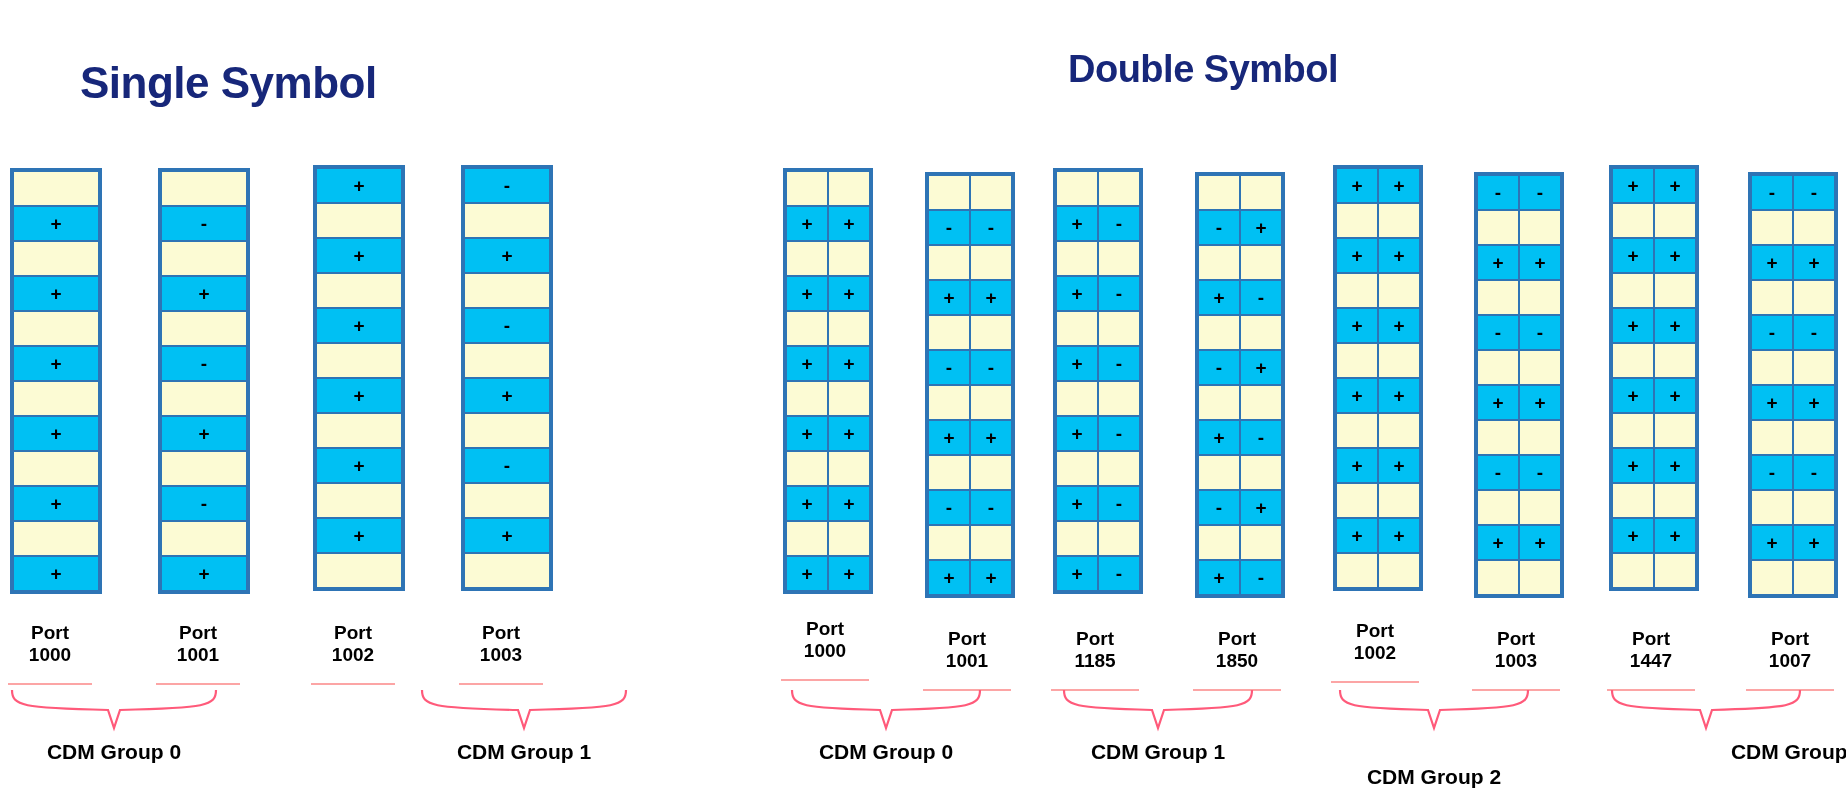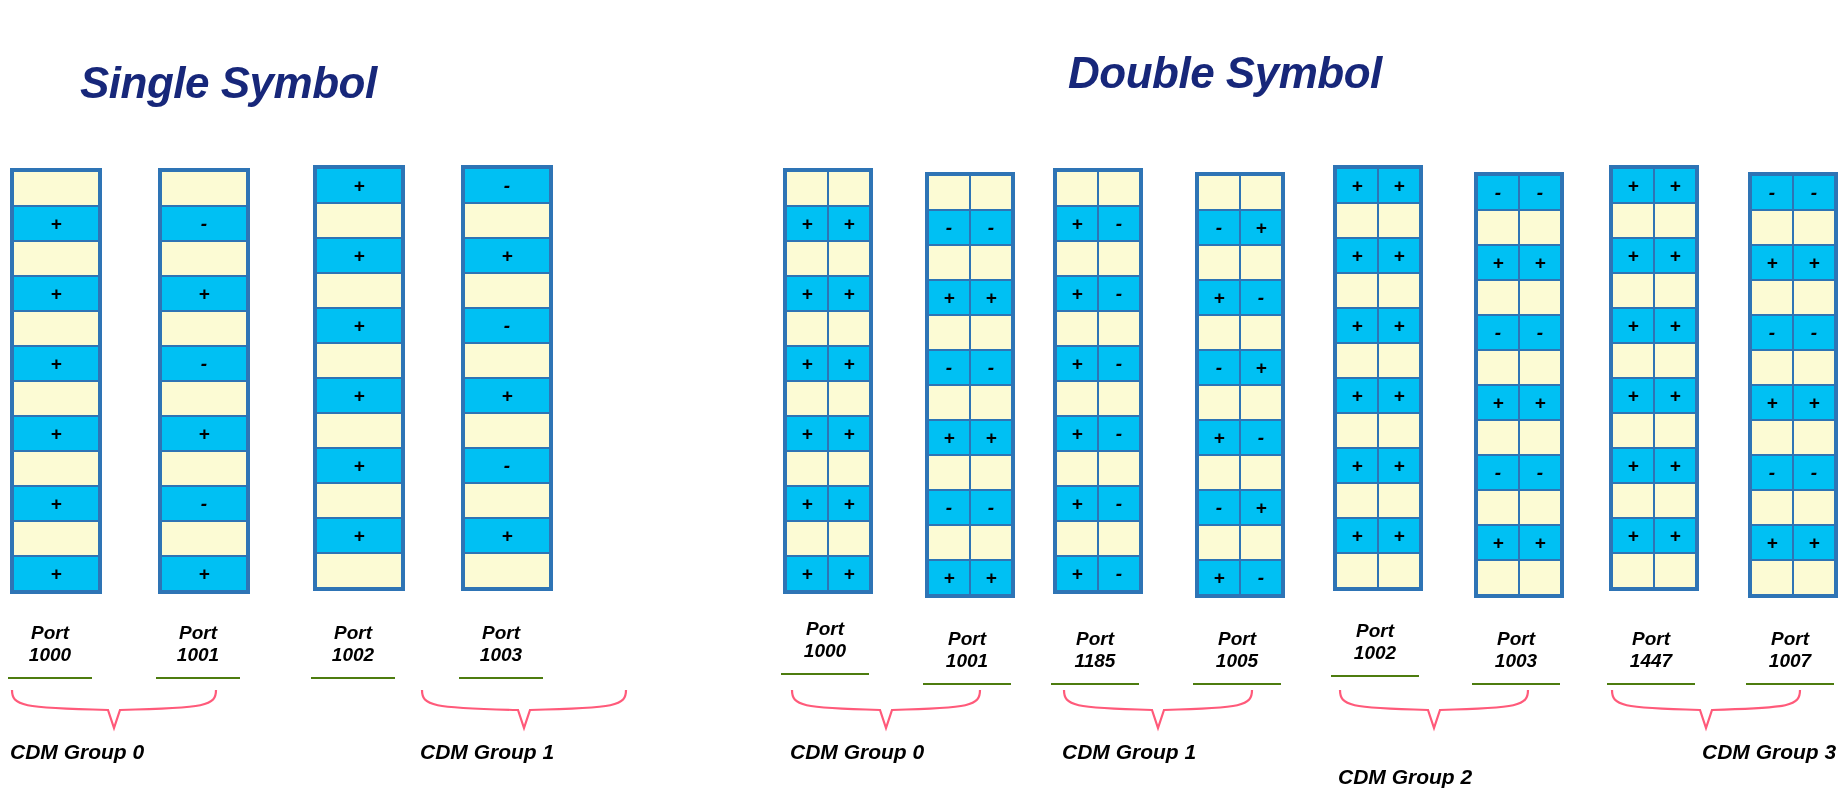--- a/index.html
+++ b/index.html
@@ -3,32 +3,32 @@
 <meta charset="utf-8">
 <style>
   html,body{margin:0;padding:0;}
   body{
     width:1846px;height:792px;
     background:#ffffff;
     font-family:"Liberation Sans",sans-serif;
     overflow:hidden;
     position:relative;
   }
-  .stage{position:relative;width:1846px;height:792px;font-style:italic;}
+  .stage{position:relative;width:1846px;height:792px;}
 
   
   .title{
     position:absolute;
     color:#17277a;
     font-weight:bold;
     letter-spacing:-.5px;
     white-space:nowrap;
   }
   #title-single{left:80px;top:58px;font-size:44px;}
-  #title-double{left:1068px;top:48px;font-size:44px;}
+  #title-double{left:1068px;top:48px;font-size:38px;}
 
   
   .panel{position:absolute;top:0;left:0;}
   .port{position:absolute;top:165px;}
   .grid{
     display:flex;
     flex-direction:column;
     border:2px solid #2e74b5;
     background:#2e74b5;
     gap:2px;
@@ -46,29 +46,29 @@
   .cell.blank{background:#fcfbd4;}
   .cell.sym{background:#00c0f3;}
   .dbl .cell{width:40px;}
 
   .port-label{
     position:absolute;
     text-align:center;
     font-size:19px;font-weight:bold;color:#000;
     line-height:1.18;
     white-space:nowrap;
-    border-bottom:2px solid #4d7c0f;
-    padding-bottom:10px;
+    border-bottom:2px solid #fca5a5;
+    padding-bottom:16px;
   }
 
   
   .bracket{position:absolute;}
   .cdm-label{
     position:absolute;
-    text-align:left;
+    text-align:center;
     font-size:21px;font-weight:bold;color:#000;
     white-space:nowrap;
   }
 </style>
 </head>
 <body>
 
 <div class="stage">
 
   <div class="title" id="title-single">Single Symbol</div>
@@ -468,21 +468,21 @@
             <div class="cell blank"></div>
           </div>
           <div class="row">
             <div class="cell sym">+</div>
             <div class="cell sym">-</div>
           </div>
         </div>
       </div>
       <div class="port-label" style="left: 1193px; top: 628px; width: 88px;">
         <div>Port</div>
-        <div>1005</div>
+        <div>1850</div>
       </div>
       <div class="port" style="left: 1333px; top: 165px;">
         <div class="grid dbl">
           <div class="row">
             <div class="cell sym">+</div>
             <div class="cell sym">+</div>
           </div>
           <div class="row">
             <div class="cell blank"></div>
             <div class="cell blank"></div>

